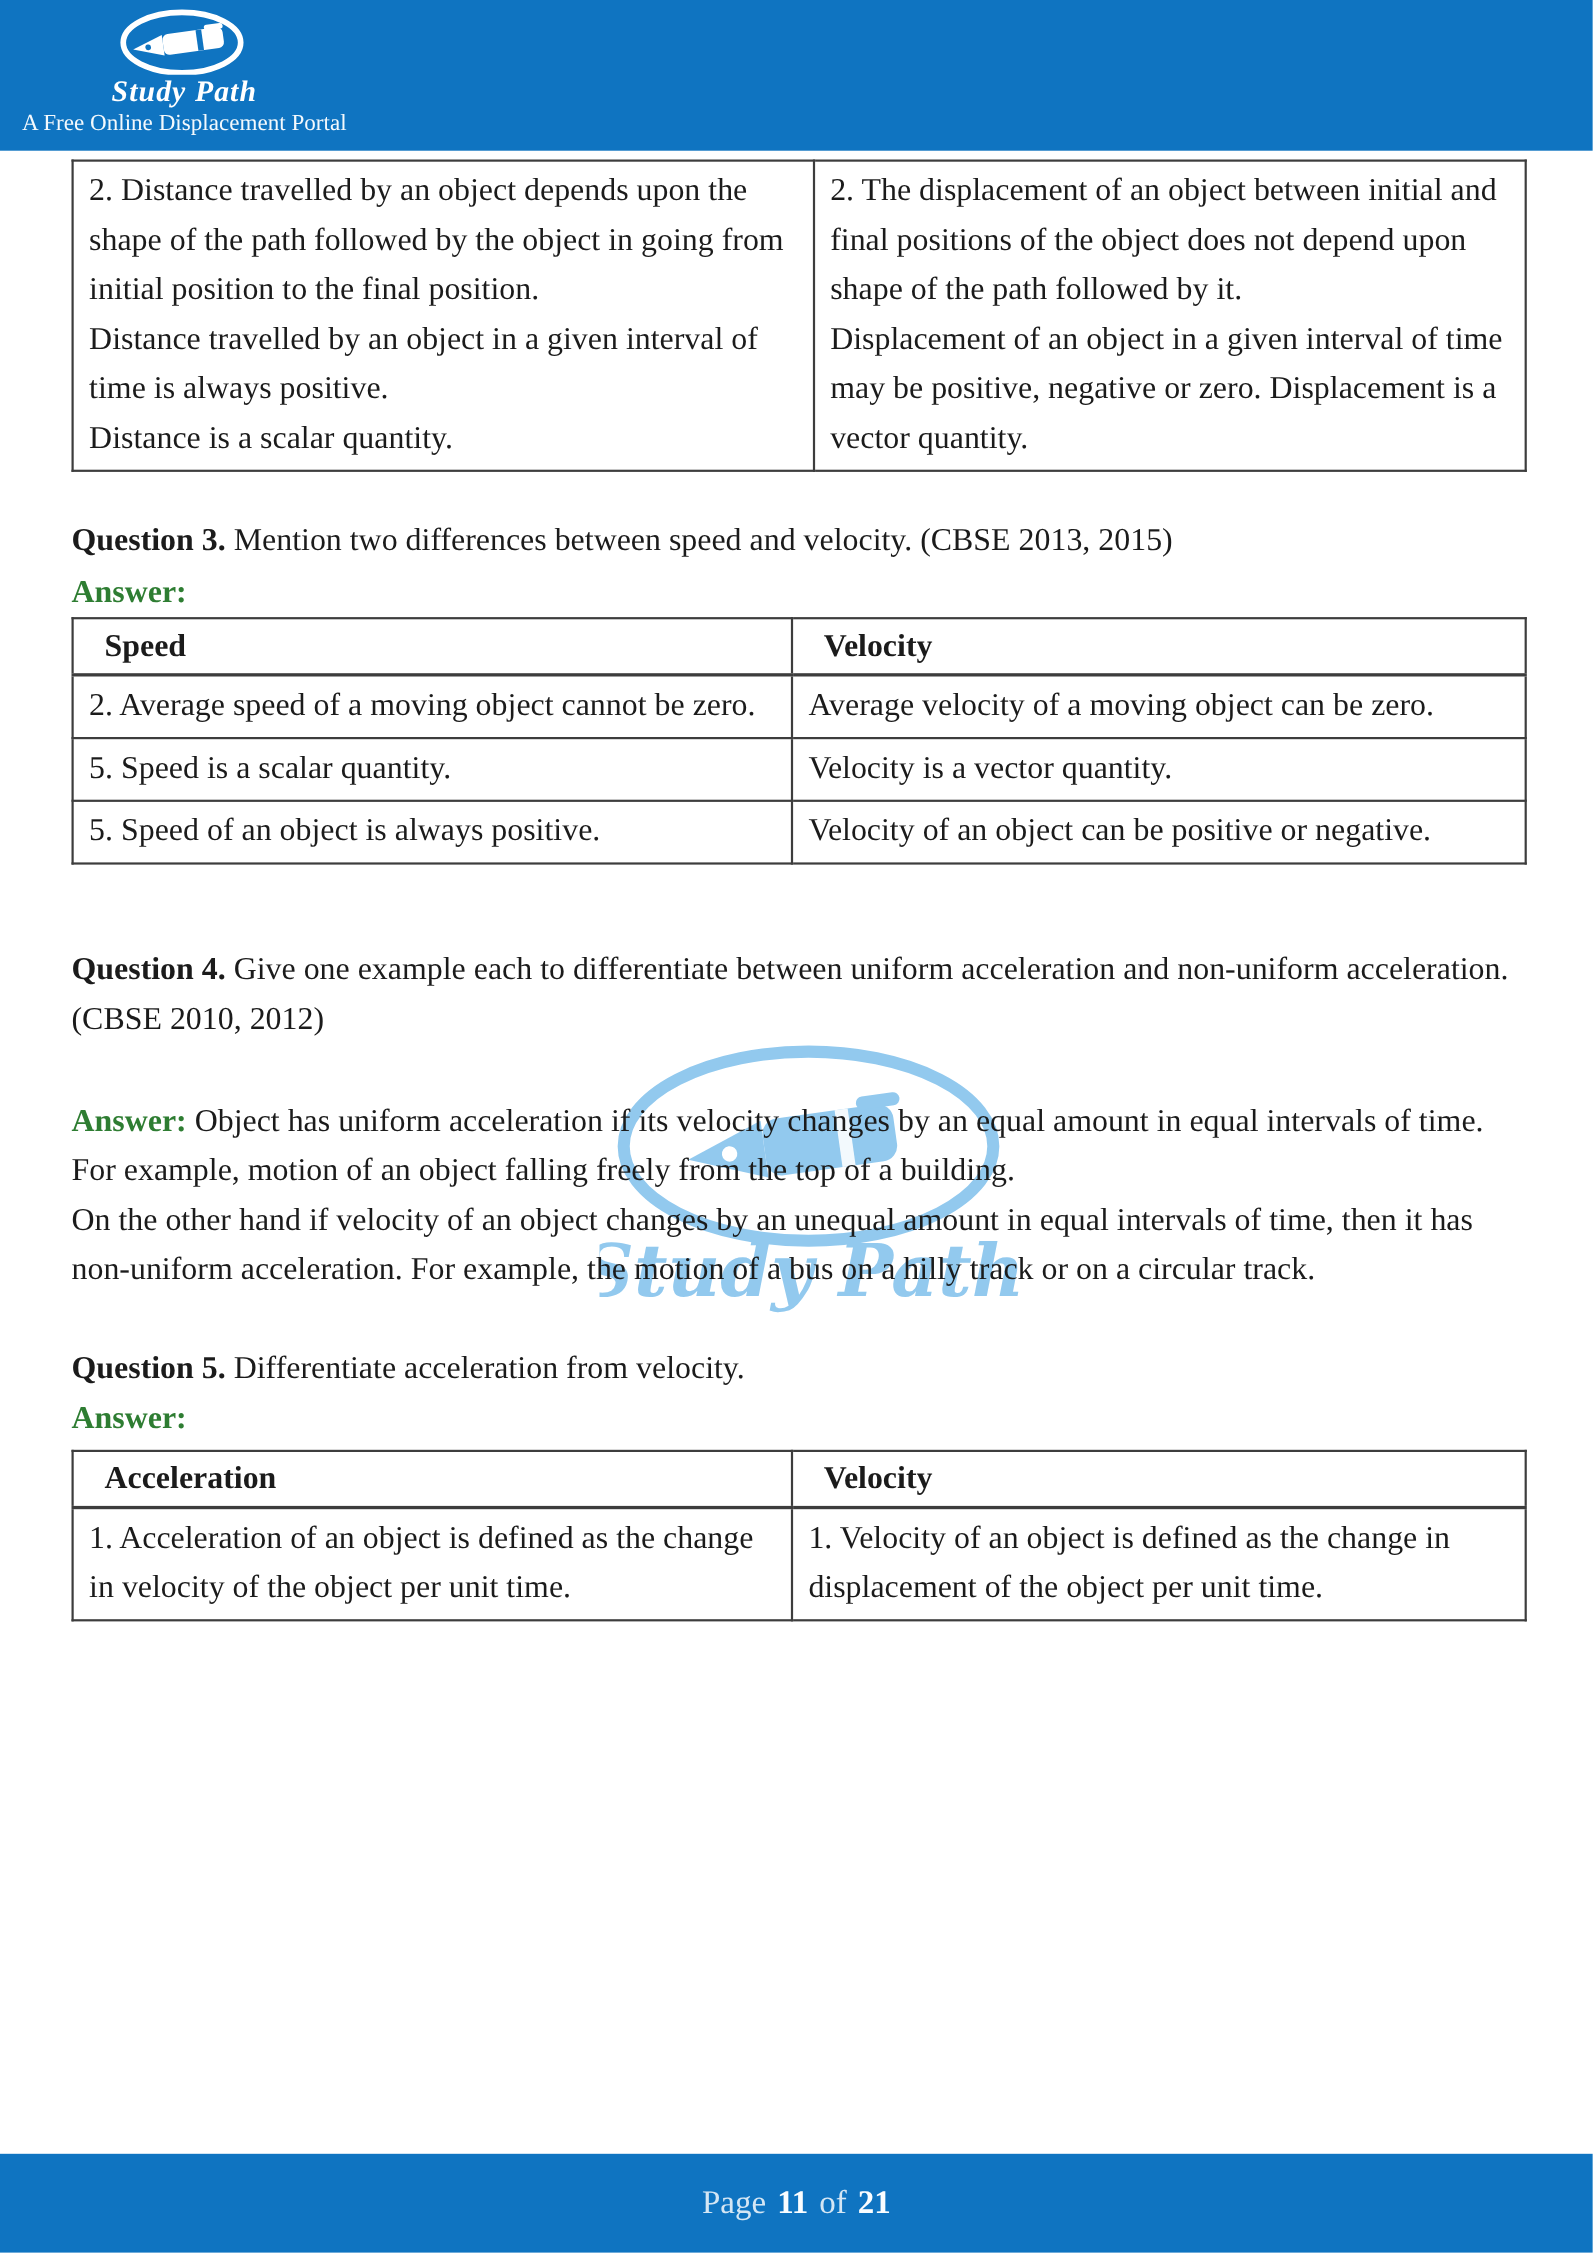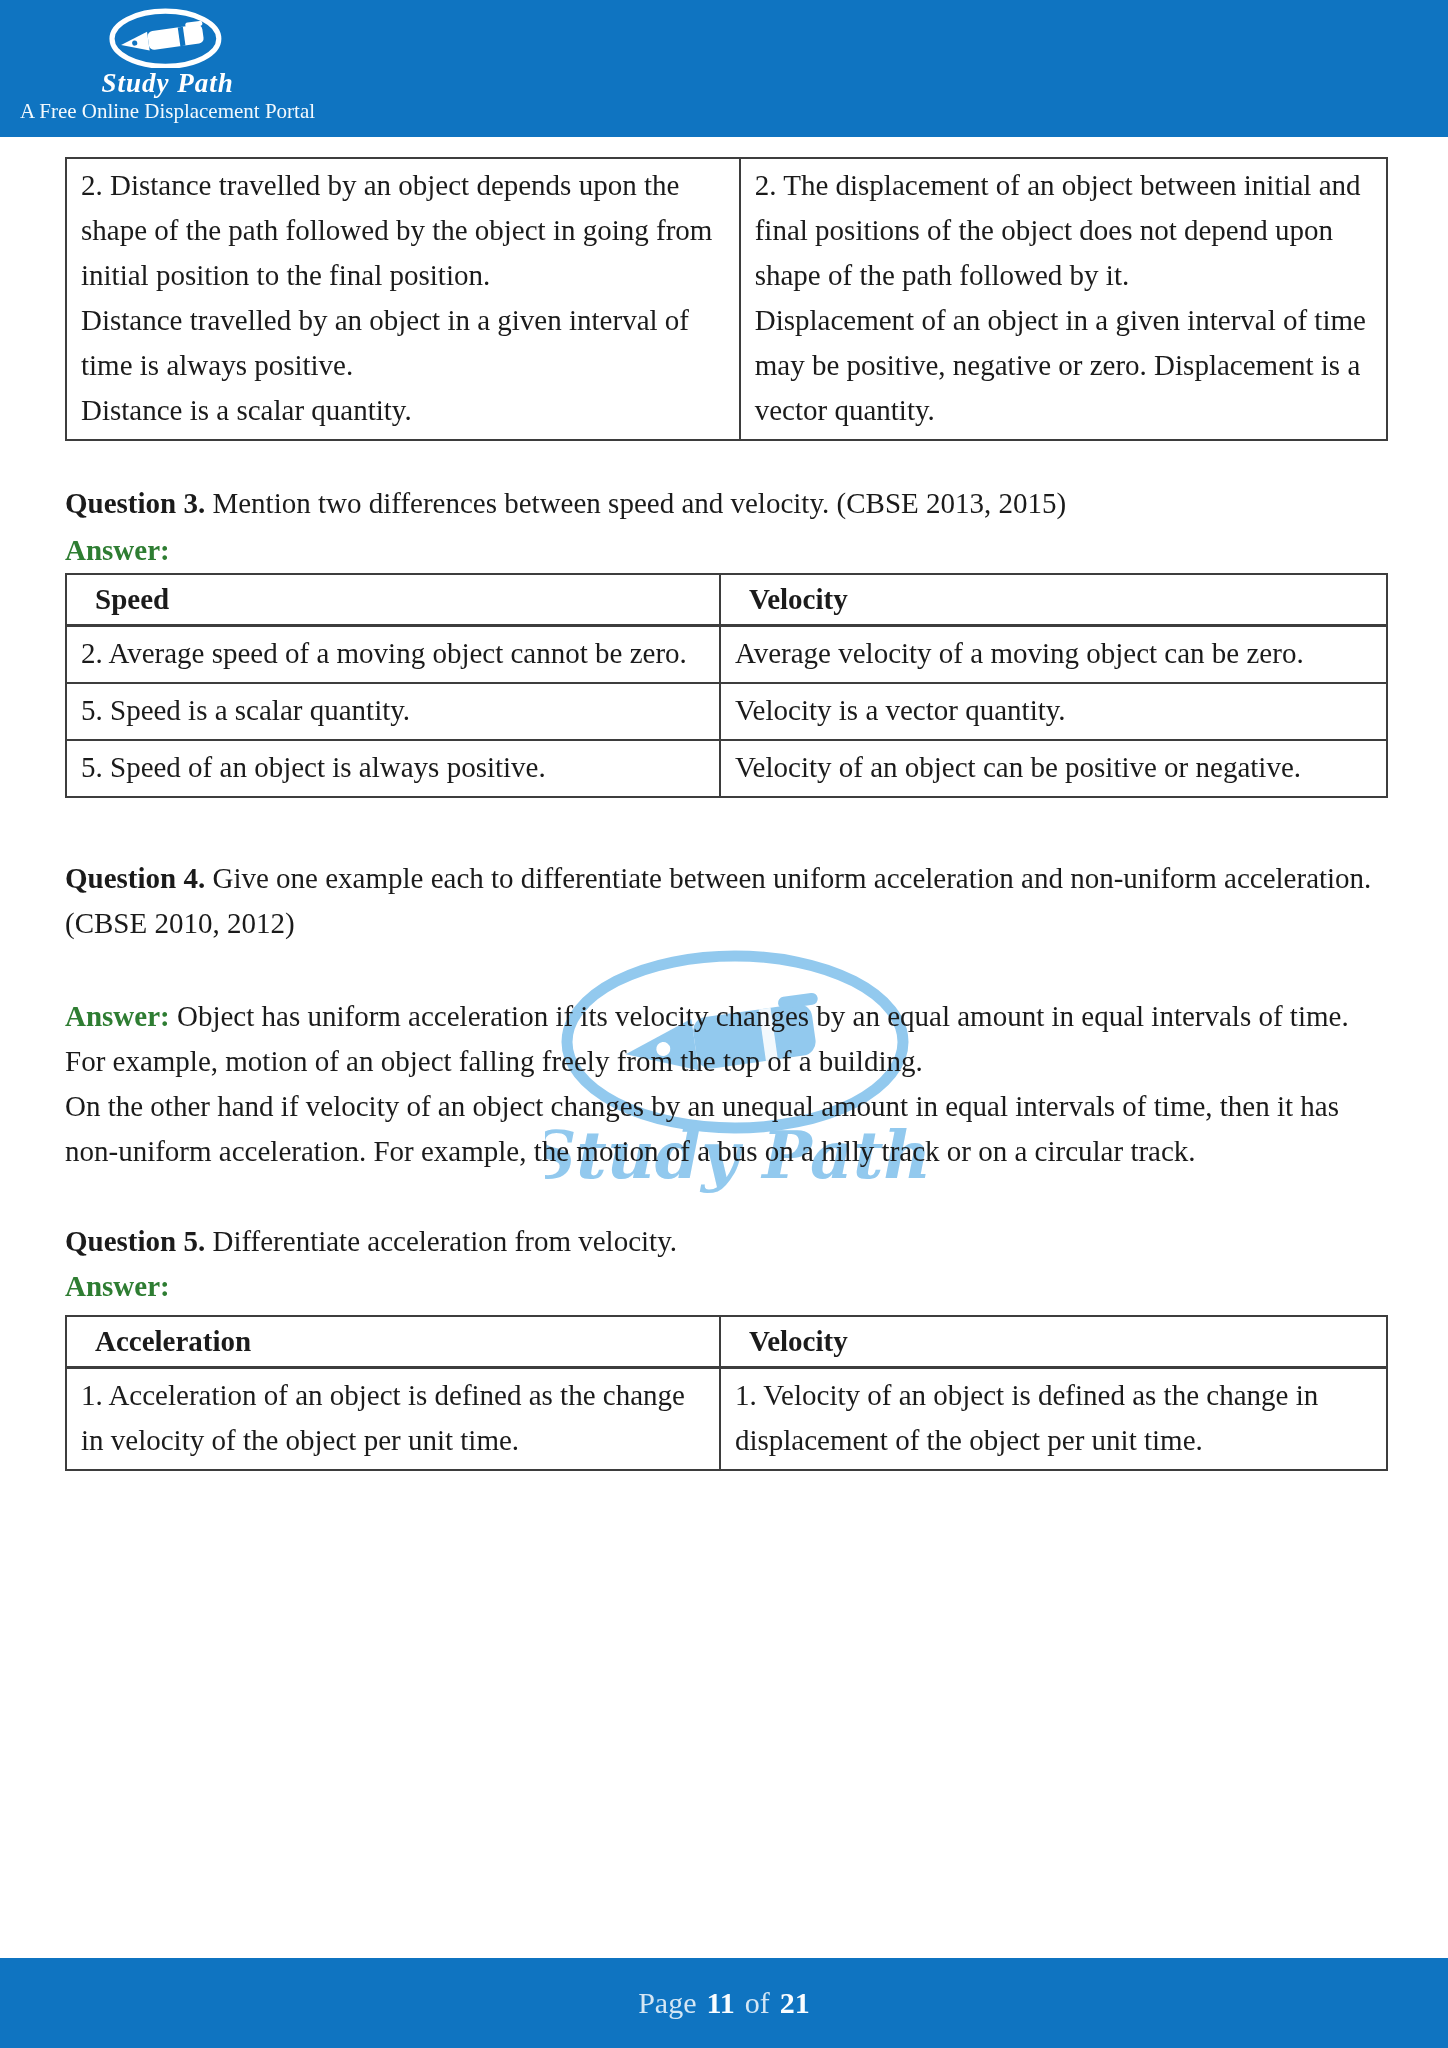--- a/index.html
+++ b/index.html
@@ -49,34 +49,34 @@
   }
   td, th {
     border:2px solid #3d3d3d;
     vertical-align:top; text-align:left;
     padding:4px 14px 6px 14px;
     font-size:29px; line-height:45px;
   }
   th { font-weight:bold; padding:2px 28px; border-bottom:3px solid #3d3d3d; }
   .cell-para { margin:0; }
 
-  .t1 { margin-top:20px; }
+  .t1 { margin-top:8px; }
   .t1 .c-left  { width:51%; }
   .t1 .c-right { width:49%; }
   .t2 { margin-top:0; }
   .t2 .c-left  { width:49.5%; }
   .t2 .c-right { width:50.5%; }
   .t3 { margin-top:6px; }
   .t3 .c-left  { width:49.5%; }
   .t3 .c-right { width:50.5%; }
 
   .q-line { margin:0; }
   .mt-q3   { margin-top:40px; }
   .mt-ans3 { margin-top:2px; }
-  .mt-q4   { margin-top:58px; }
+  .mt-q4   { margin-top:73px; }
   .mt-ansp { margin-top:48px; }
   .mt-q5   { margin-top:45px; }
   .mt-ans5 { margin-top:0; }
 
   .q-label { font-weight:bold; }
   .answer-label { font-weight:bold; color:#2e7d32;margin-top:42px; }
 
   
   .watermark {
     position:absolute; z-index:0;

